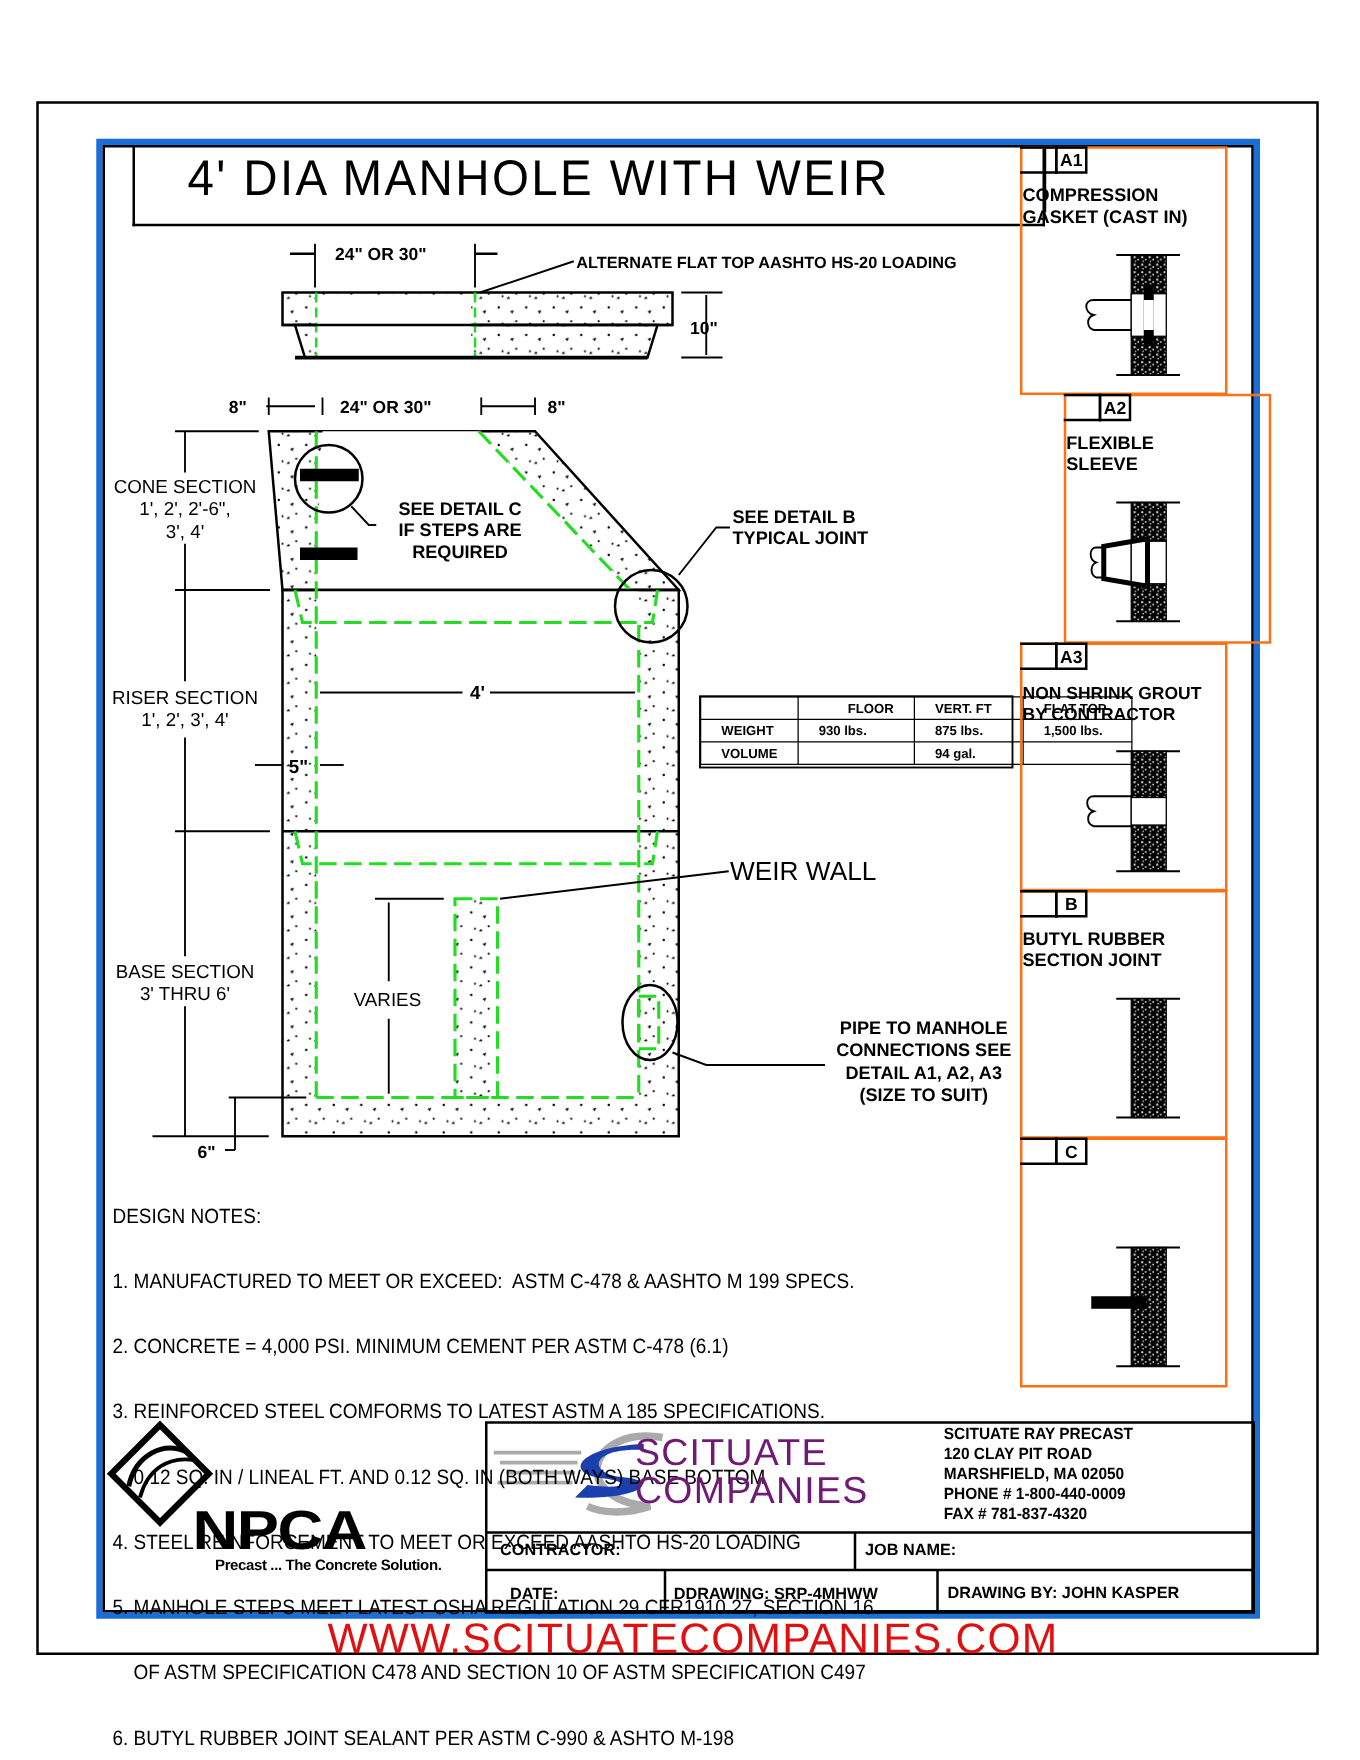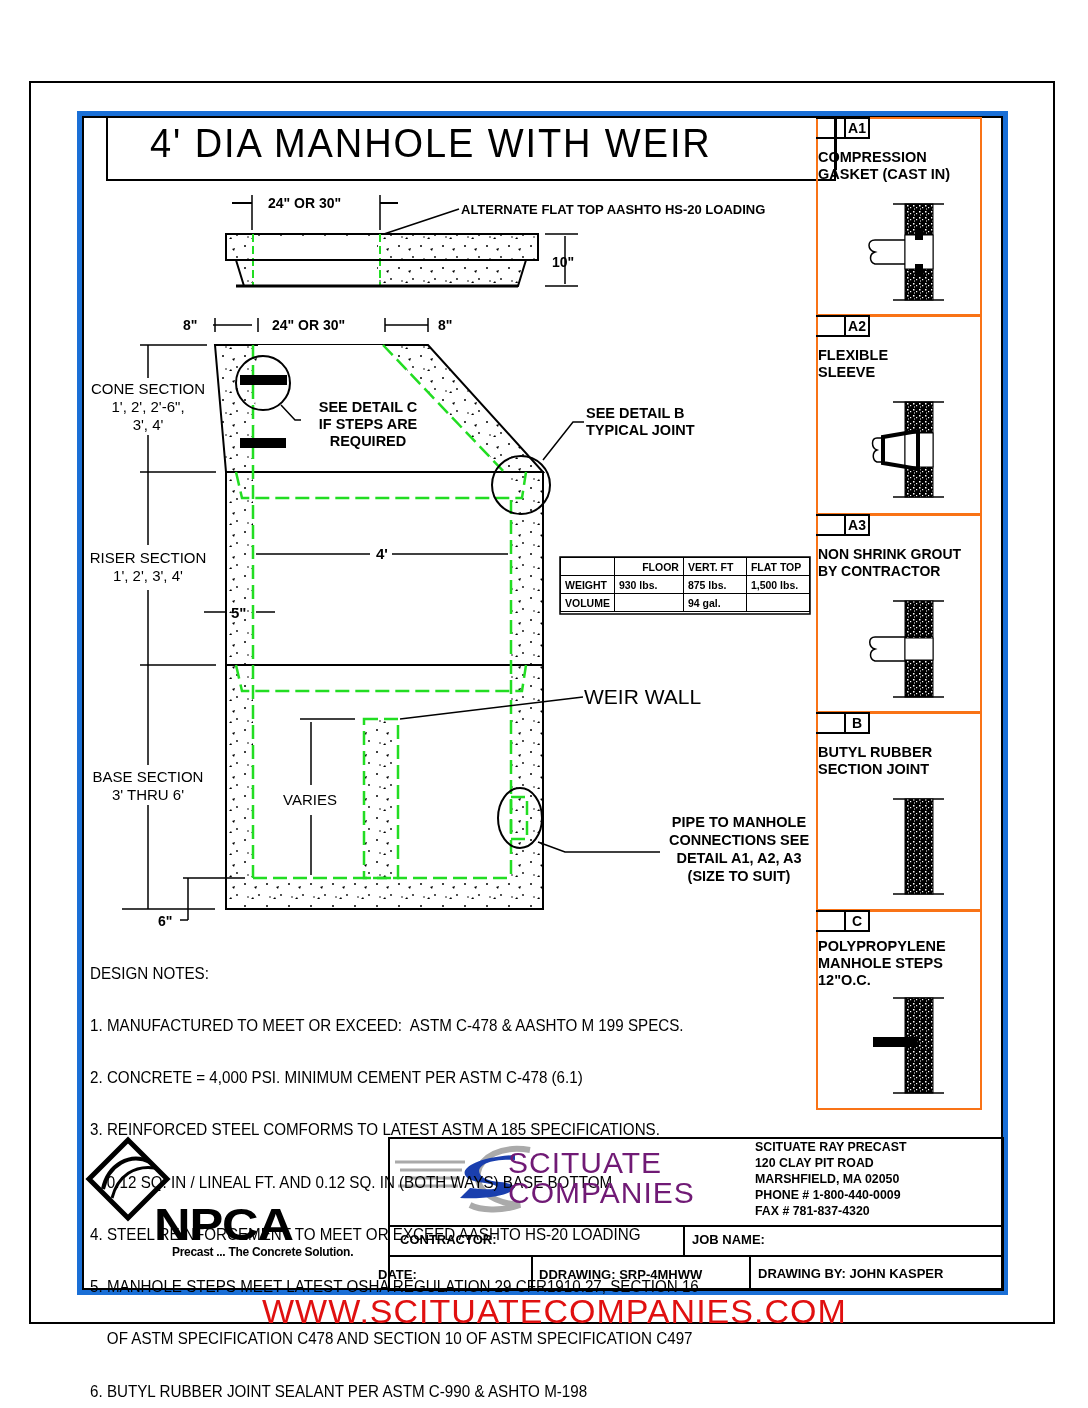--- a/index.html
+++ b/index.html
@@ -17,21 +17,21 @@
   .tb-addr { position:absolute; left:755px; top:1139px; font-size:13px; line-height:16px; font-weight:bold; font-family:"Liberation Sans", sans-serif; transform:scaleX(0.95); transform-origin:left; }
   .tb-cell { position:absolute; font-size:13px; font-weight:bold; font-family:"Liberation Sans", sans-serif; }
   .logo-sc { position:absolute; left:508px; top:1148px; font-size:30px; line-height:30px; color:#701a75; font-family:"Liberation Sans", sans-serif; letter-spacing:1px; }
   .npca-word { position:absolute; left:154px; top:1200px; font-size:44px; font-weight:bold; font-family:"Liberation Sans", sans-serif; letter-spacing:-1px; transform:scaleX(1.15); transform-origin:left; }
   .npca-tag { position:absolute; left:172px; top:1245px; font-size:12px; font-weight:bold; font-family:"Liberation Sans", sans-serif; letter-spacing:-0.3px; }
   .detail-panel { position:absolute; left:816px; width:166px; border:2px solid #f97316; box-sizing:border-box; background:transparent; }
   .detail-tag { position:absolute; left:26px; top:-2px; width:26px; height:22px; border:2px solid #000; box-sizing:border-box; font-size:14px; font-weight:bold; text-align:center; line-height:19px; font-family:"Liberation Sans", sans-serif; }
   .detail-tag-left { position:absolute; left:-2px; top:-2px; width:30px; height:22px; border:2px solid #000; border-left:none; box-sizing:border-box; }
   .detail-title { position:absolute; left:0; width:162px; top:30px; font-size:14.5px; line-height:17px; font-family:"Liberation Sans", sans-serif; font-weight:bold; }
   table.wt { position:absolute; left:560px; top:557px; border-collapse:collapse; font-size:10.5px; font-weight:bold; font-family:"Liberation Sans", sans-serif; }
-  table.wt td { border:1.5px solid #000; padding:1px 4px; height:15px; white-space:nowrap; }
+  table.wt td { border:1.5px solid #000; padding:1px 16px; height:15px; white-space:nowrap; }
 </style>
 </head>
 <body>
 
 <div class="outer"></div>
 <div class="frame"></div>
 <div class="inner"></div>
 
 <div class="title">
   <span>4' DIA MANHOLE WITH WEIR</span>
@@ -269,21 +269,21 @@
   </table>
 
 <div class="detail-panel" style="top:117px;height:199px;">
   <div class="detail-tag-left"></div>
   <div class="detail-tag">A1</div>
   <div class="detail-title">
     <div>COMPRESSION</div>
       <div>GASKET (CAST IN)</div>
   </div>
 </div>
-<div class="detail-panel" style="top:315px;height:200px;">
+<div class="detail-panel" style="top:315px;height:200px;margin-left:35px;">
   <div class="detail-tag-left"></div>
   <div class="detail-tag">A2</div>
   <div class="detail-title">
     <div>FLEXIBLE</div>
       <div>SLEEVE</div>
   </div>
 </div>
 <div class="detail-panel" style="top:514px;height:199px;">
   <div class="detail-tag-left"></div>
   <div class="detail-tag">A3</div>
@@ -296,25 +296,20 @@
   <div class="detail-tag-left"></div>
   <div class="detail-tag">B</div>
   <div class="detail-title">
     <div>BUTYL RUBBER</div>
       <div>SECTION JOINT</div>
   </div>
 </div>
 <div class="detail-panel" style="top:910px;height:200px;">
   <div class="detail-tag-left"></div>
   <div class="detail-tag">C</div>
-  <div class="detail-title" style="top:26px">
-    <div>POLYPROPYLENE</div>
-      <div>MANHOLE STEPS</div>
-      <div>12"O.C.</div>
-  </div>
 </div>
 
 <div class="notes">
   <div>DESIGN NOTES:</div>
   <div>1. MANUFACTURED TO MEET OR EXCEED:  ASTM C-478 &amp; AASHTO M 199 SPECS.</div>
   <div>2. CONCRETE = 4,000 PSI. MINIMUM CEMENT PER ASTM C-478 (6.1)</div>
   <div>3. REINFORCED STEEL COMFORMS TO LATEST ASTM A 185 SPECIFICATIONS.</div>
   <div>    0.12 SQ. IN / LINEAL FT. AND 0.12 SQ. IN (BOTH WAYS) BASE BOTTOM</div>
   <div>4. STEEL REINFORCEMENT TO MEET OR EXCEED AASHTO HS-20 LOADING</div>
   <div>5. MANHOLE STEPS MEET LATEST OSHA REGULATION 29 CFR1910.27, SECTION 16</div>
@@ -334,17 +329,17 @@
 <div class="tb-addr">
   <div>SCITUATE RAY PRECAST</div>
   <div>120 CLAY PIT ROAD</div>
   <div>MARSHFIELD, MA   02050</div>
   <div>PHONE # 1-800-440-0009</div>
   <div>FAX # 781-837-4320</div>
 </div>
 
 <div class="tb-cell" style="left:400px;top:1232px;text-align:center;">CONTRACTOR:</div>
 <div class="tb-cell" style="left:692px;top:1232px;text-align:right;">JOB NAME:</div>
-<div class="tb-cell" style="left:378px;top:1267px;">DATE:</div>
+<div class="tb-cell" style="left:388px;top:1267px;padding-left:20px;">DATE:</div>
 <div class="tb-cell" style="left:539px;top:1267px;">DDRAWING: SRP-4MHWW</div>
 <div class="tb-cell" style="left:758px;top:1266px;">DRAWING BY: JOHN KASPER</div>
 
 <div class="url">WWW.SCITUATECOMPANIES.COM</div>
 
 </body></html>

